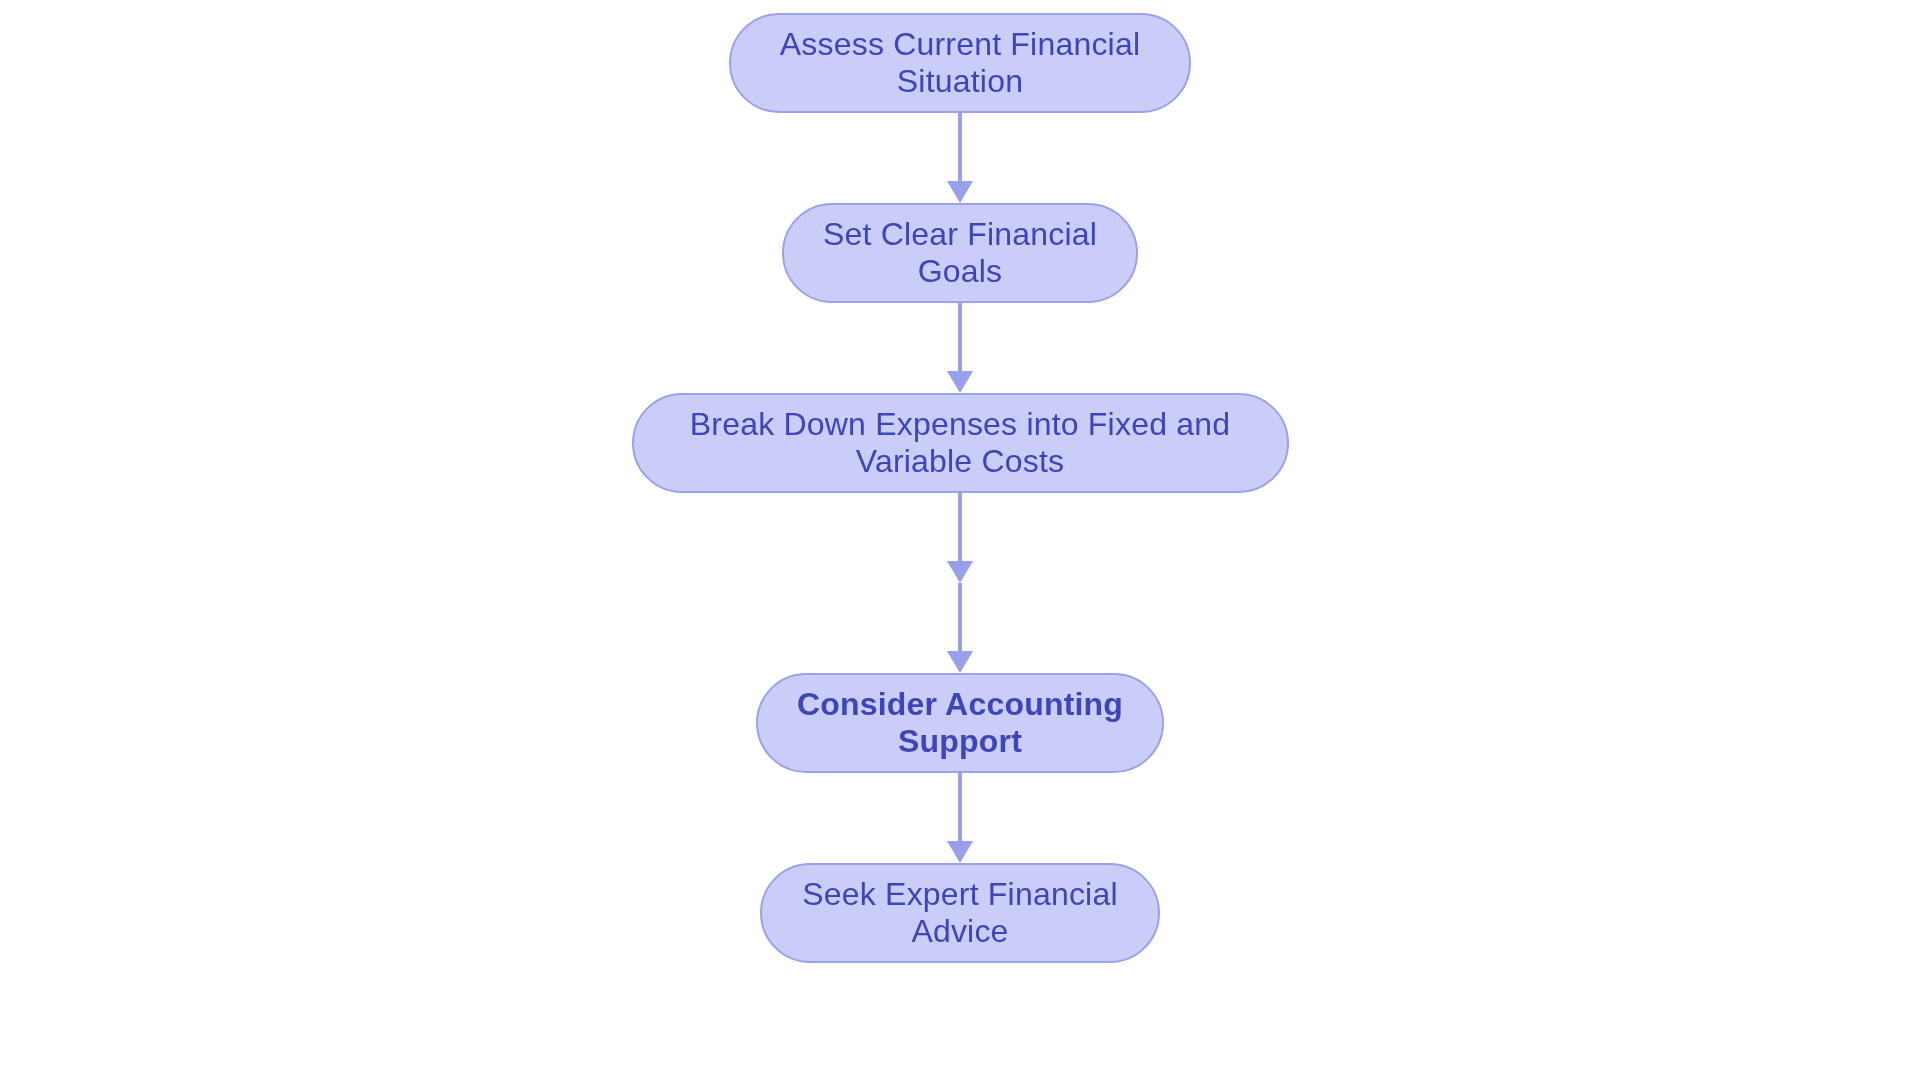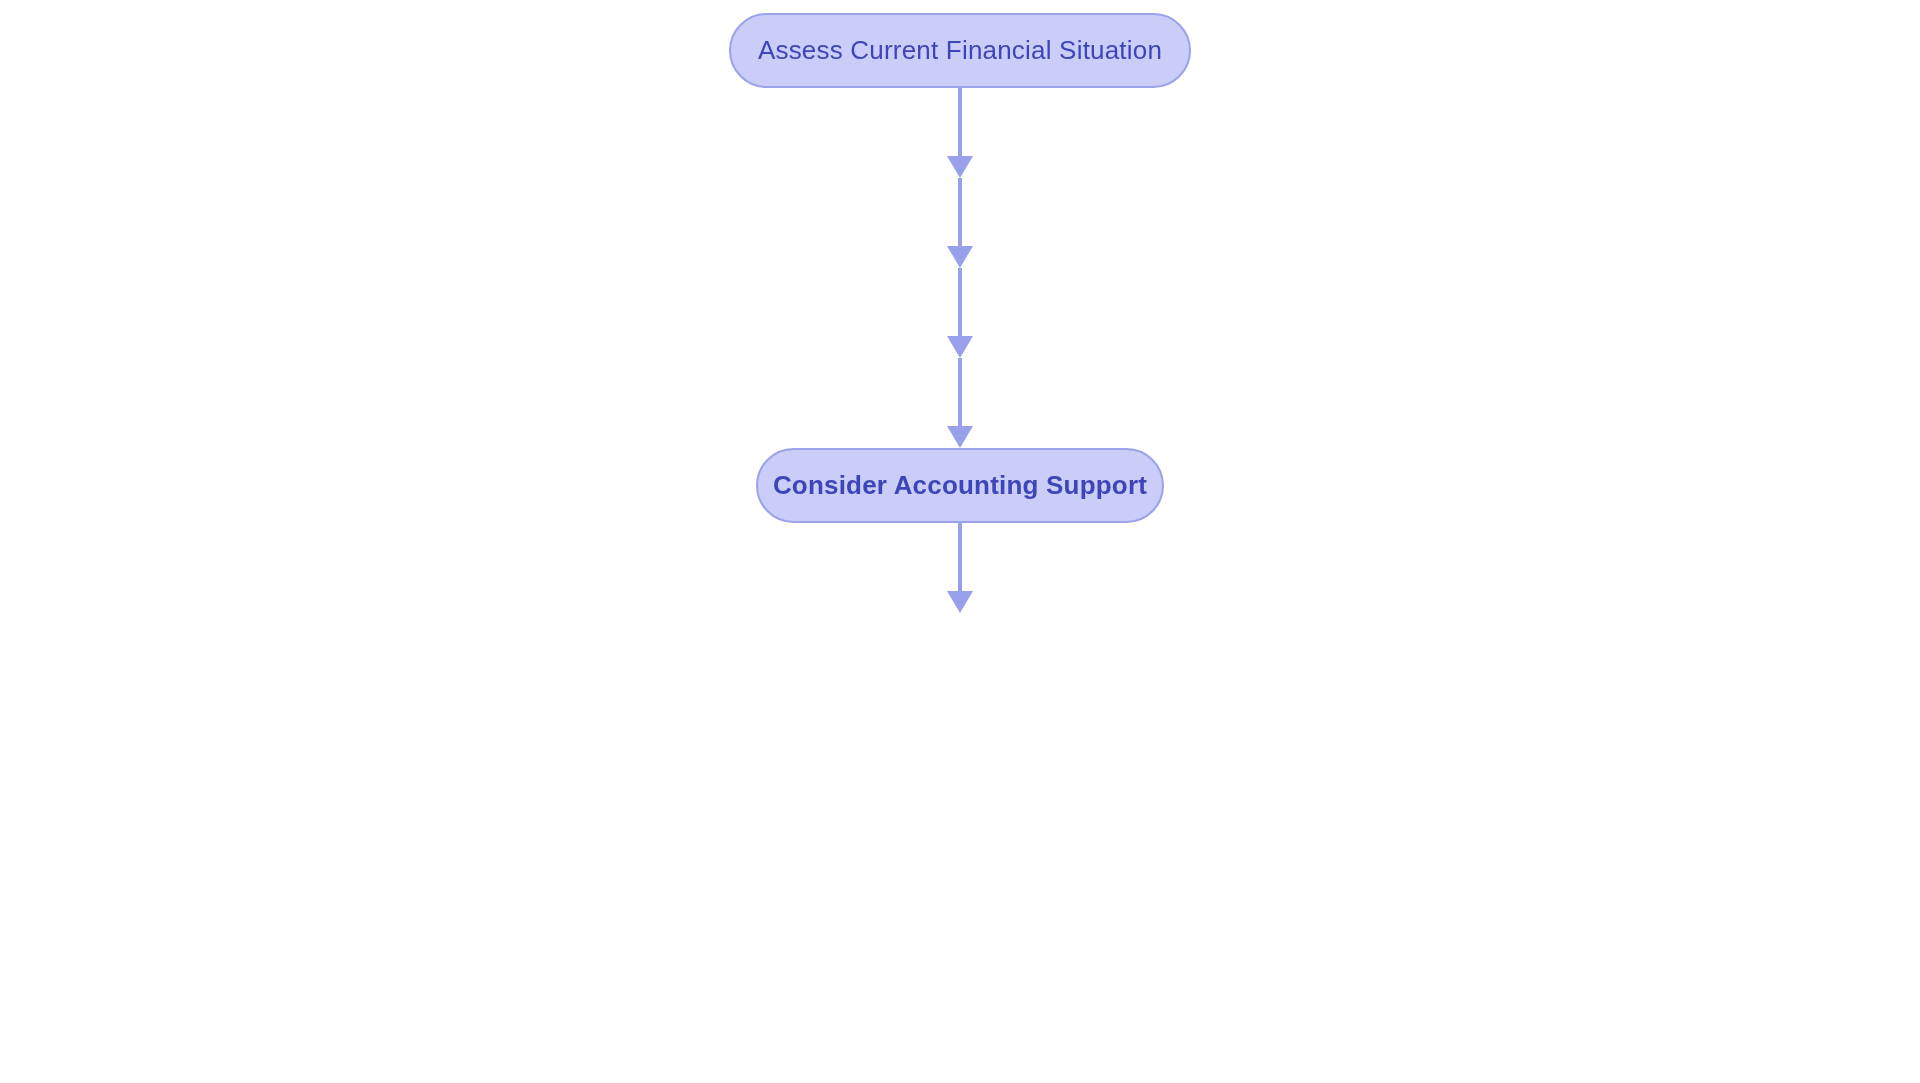--- a/index.html
+++ b/index.html
@@ -19,26 +19,26 @@
     width: 1920px;
     height: 1083px;
     background: var(--background);
     display: flex;
     flex-direction: column;
     align-items: center;
     padding-top: 13px;
     overflow: hidden;
   }
   .node {
-    height: 75px;
+    height: 100px;
     border-radius: 50px;
     background: var(--node-fill);
     border: 2px solid var(--node-border);
     color: var(--node-text);
-    font-size: 26px;
+    font-size: 32px;
     letter-spacing: 0.2px;
     display: flex;
     align-items: center;
     justify-content: center;
     text-align: center;
     flex: 0 0 auto;
   }
   .node-1 { width: 462px; }
   .node-2 { width: 356px; }
   .node-3 { width: 657px; }
@@ -73,26 +73,32 @@
 
   <div class="node node-1">
     <span>Assess Current Financial Situation</span>
   </div>
 
   <div class="arrow">
     <div class="arrow-line"></div>
     <div class="arrow-head"></div>
   </div>
 
+  <div class="node node-2">
+    <span>Set Clear Financial Goals</span>
+  </div>
 
   <div class="arrow">
     <div class="arrow-line"></div>
     <div class="arrow-head"></div>
   </div>
 
+  <div class="node node-3">
+    <span>Break Down Expenses into Fixed and Variable Costs</span>
+  </div>
 
   <div class="arrow">
     <div class="arrow-line"></div>
     <div class="arrow-head"></div>
   </div>
 
 
   <div class="arrow">
     <div class="arrow-line"></div>
     <div class="arrow-head"></div>
@@ -100,14 +106,17 @@
 
   <div class="node node-5">
     <span>Consider Accounting Support</span>
   </div>
 
   <div class="arrow">
     <div class="arrow-line"></div>
     <div class="arrow-head"></div>
   </div>
 
+  <div class="node node-6">
+    <span>Seek Expert Financial Advice</span>
+  </div>
 
 </div>
 
 </body></html>

